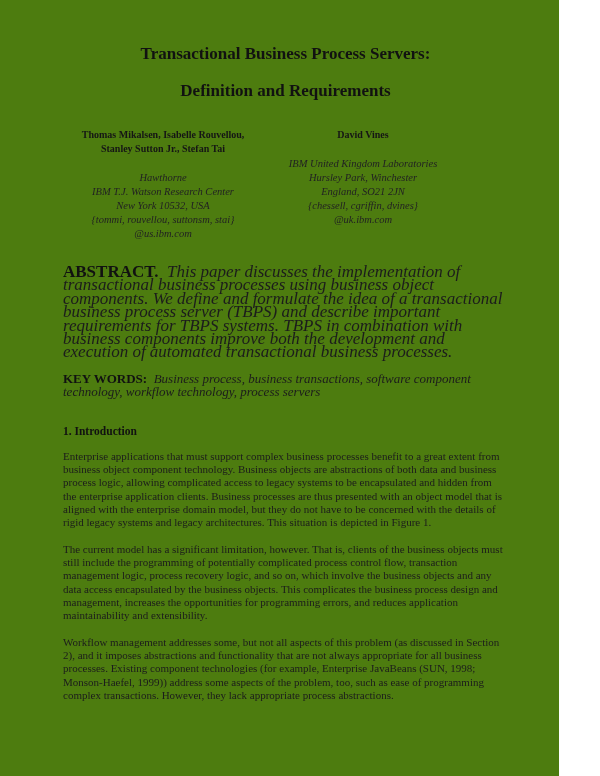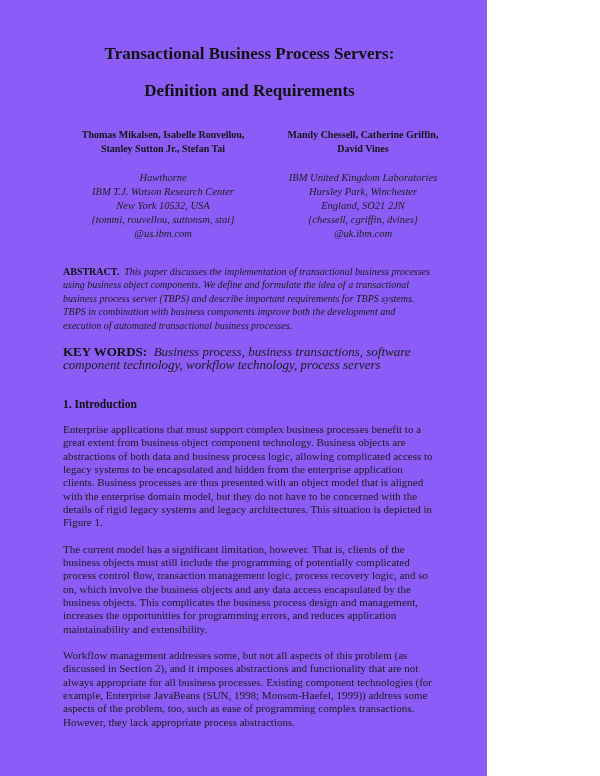--- a/index.html
+++ b/index.html
@@ -6,24 +6,24 @@
   html, body { background: #ffffff; }
   body {
     width: 600px;
     height: 776px;
     font-family: "Liberation Serif", serif;
     color: #1c1c1c;
     overflow: hidden;
     position: relative;
   }
   .page {
-    width: 487px;
+    width: 559px;
     height: 776px;
     padding: 44px 51px 0 63px;
-    background: #8b5cf6;
+    background: #4d7c0f;
   }
   .title {
     text-align: center;
     font-weight: bold;
     font-size: 17px;
     color: #111111;
     line-height: 20px;
   }
   .title-line-2 { margin-top: 17px; text-align: center; }
   .authors-block {
@@ -43,21 +43,21 @@
   }
   .author-affil {
     margin-top: 15px;
     font-style: italic;
     font-size: 10.5px;
     line-height: 14px;
     color: #222222;
   }
   .abstract {
     margin-top: 24px;
-    font-size: 10px;
+    font-size: 17px;
     line-height: 13.4px;
     font-style: italic;
   }
   .abstract .blk-label,
   .keywords .blk-label {
     font-style: normal;
     font-weight: bold;
     color: #111111;
   }
   .keywords {
@@ -97,21 +97,20 @@
       <div class="author-affil">
         <div>Hawthorne</div>
         <div>IBM T.J. Watson Research Center</div>
         <div>New York 10532, USA</div>
         <div>{tommi, rouvellou, suttonsm, stai}</div>
         <div>@us.ibm.com</div>
       </div>
     </div>
     <div class="author-col">
       <div class="author-names">
-        <div>Mandy Chessell, Catherine Griffin,</div>
         <div>David Vines</div>
       </div>
       <div class="author-affil">
         <div>IBM United Kingdom Laboratories</div>
         <div>Hursley Park, Winchester</div>
         <div>England, SO21 2JN</div>
         <div>{chessell, cgriffin, dvines}</div>
         <div>@uk.ibm.com</div>
       </div>
     </div>

